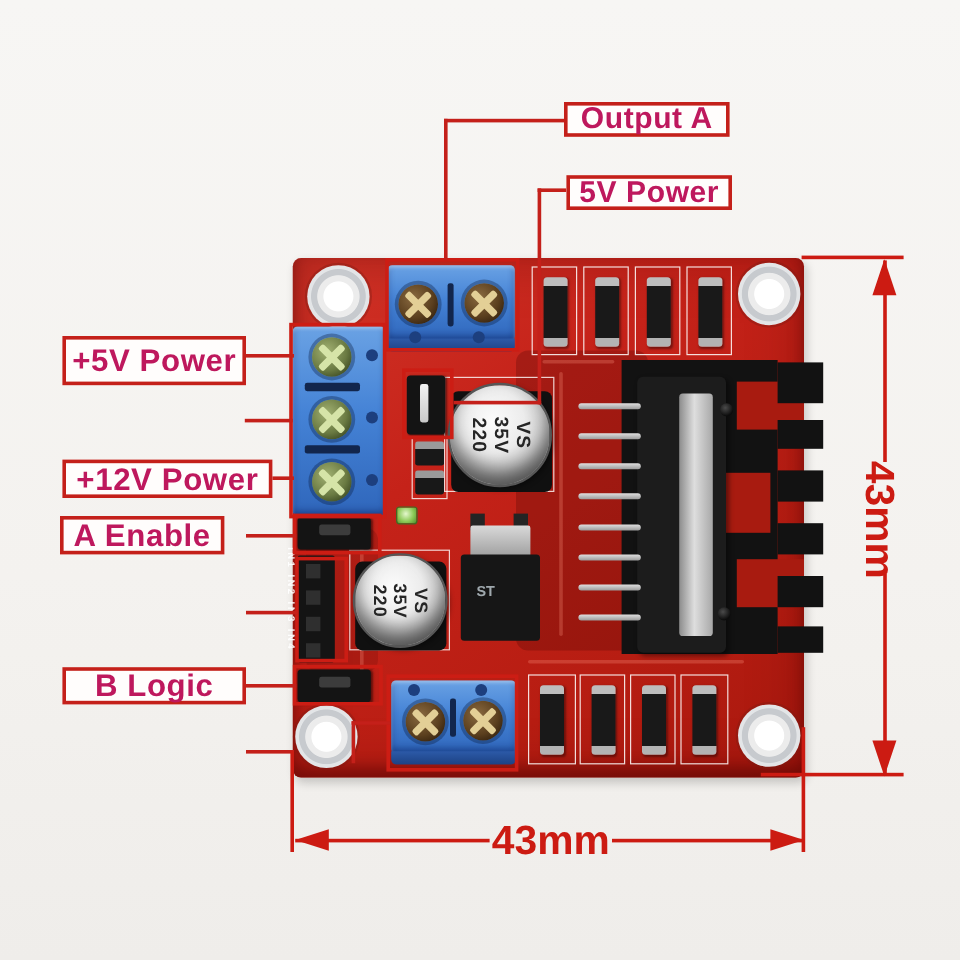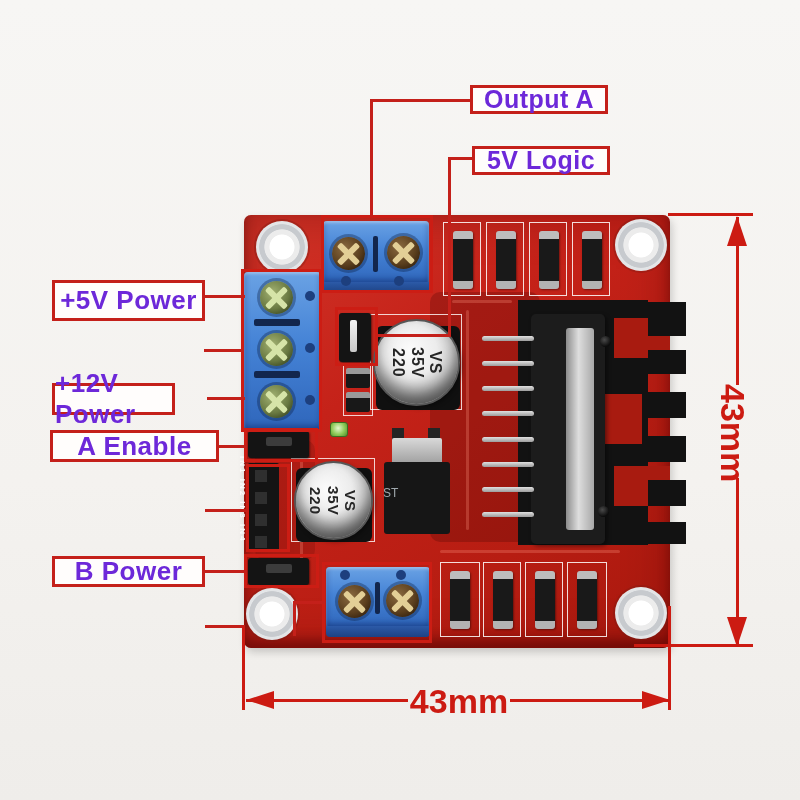--- a/index.html
+++ b/index.html
@@ -1,19 +1,19 @@
 <!DOCTYPE html>
 <html><head>
 <meta charset="utf-8">
 <style>
   html,body{margin:0;padding:0;background:#eceae8;}
   .scene{position:relative;width:800px;height:800px;background:linear-gradient(180deg,#f7f6f4 0%,#f4f2ef 60%,#efedea 100%);overflow:hidden;font-family:"Liberation Sans",sans-serif;}
   .a{position:absolute;}
   
-  .lbl{background:#fffdfc;border:3px solid #c4201a;color:#6d28d9;font-weight:bold;font-size:26px;display:flex;align-items:center;justify-content:center;box-sizing:border-box;letter-spacing:.5px;}
+  .lbl{background:#fffdfc;border:3px solid #c4201a;color:#be185d;font-weight:bold;font-size:26px;display:flex;align-items:center;justify-content:center;box-sizing:border-box;letter-spacing:.5px;}
   .lead{background:#c4201a;}
   .rbox{border:3px solid #cc1d14;box-sizing:border-box;background:transparent;}
   .dim{background:#cc1b12;}
   .dimtxt{color:#cc1b12;font-weight:bold;font-size:34px;line-height:1;}
   .vtxt{writing-mode:vertical-rl;}
   .arr{width:0;height:0;}
   
   .board{background:linear-gradient(145deg,#d23428 0%,#c52219 35%,#b71d12 72%,#a8180e 100%);border-radius:7px;box-shadow:inset 0 0 45px rgba(90,0,0,.38),inset 0 -8px 12px rgba(60,0,0,.45),2px 4px 8px rgba(0,0,0,.18);}
   .patch{border-radius:10px;}
   .trace{background:rgba(255,150,130,.28);border-radius:2px;}
@@ -152,21 +152,21 @@
   <div class="a" style="left:255px;top:536px;width:12px;height:12px;background:#2f2f2f;"></div>
   <div class="a wsilk vtxt" style="left:238px;top:456px;height:104px;">IN1 IN2 IN3 IN4</div>
 
   <div class="a jump" style="left:248px;top:558px;width:61px;height:27px;"></div>
   <div class="a" style="left:266px;top:564px;width:26px;height:9px;background:#3c3c3c;border-radius:2px;"></div>
 
   <div class="a" style="left:392px;top:428px;width:12px;height:14px;background:#242424;"></div>
   <div class="a" style="left:428px;top:428px;width:12px;height:14px;background:#242424;"></div>
   <div class="a tab" style="left:392px;top:438px;width:50px;height:26px;"></div>
   <div class="a reg" style="left:384px;top:462px;width:66px;height:72px;"></div>
-  <div class="a" style="left:383px;top:486px;color:#9fa8ad;font-size:12px;font-weight:normal;">ST</div>
+  <div class="a" style="left:397px;top:486px;color:#9fa8ad;font-size:12px;font-weight:bold;">ST</div>
 
   <div class="a hs" style="left:518px;top:300px;width:130px;height:245px;"></div>
   <div class="a win" style="left:614px;top:318px;width:56px;height:40px;"></div>
   <div class="a win" style="left:604px;top:394px;width:38px;height:50px;"></div>
   <div class="a win" style="left:614px;top:466px;width:56px;height:40px;"></div>
   <div class="a hs" style="left:648px;top:302px;width:38px;height:34px;"></div>
   <div class="a hs" style="left:648px;top:350px;width:38px;height:24px;"></div>
   <div class="a hs" style="left:648px;top:392px;width:38px;height:26px;"></div>
   <div class="a hs" style="left:648px;top:436px;width:38px;height:26px;"></div>
   <div class="a hs" style="left:648px;top:480px;width:38px;height:26px;"></div>
@@ -217,19 +217,19 @@
 
   <div class="a dim" style="left:242px;top:626px;width:3px;height:84px;"></div>
   <div class="a dim" style="left:668px;top:606px;width:3px;height:104px;"></div>
   <div class="a dim" style="left:246px;top:699px;width:162px;height:3px;"></div>
   <div class="a dim" style="left:510px;top:699px;width:160px;height:3px;"></div>
   <div class="a arr" style="left:246px;top:691px;border-top:9px solid transparent;border-bottom:9px solid transparent;border-right:28px solid #cc1b12;"></div>
   <div class="a arr" style="left:642px;top:691px;border-top:9px solid transparent;border-bottom:9px solid transparent;border-left:28px solid #cc1b12;"></div>
   <div class="a dimtxt" style="left:408px;top:684px;width:102px;text-align:center;">43mm</div>
 
   <div class="a lbl" style="left:470px;top:85px;width:138px;height:29px;font-size:25px;">Output A</div>
-  <div class="a lbl" style="left:472px;top:146px;width:138px;height:29px;font-size:25px;">5V Logic</div>
+  <div class="a lbl" style="left:472px;top:146px;width:138px;height:29px;font-size:25px;">5V Power</div>
   <div class="a lbl" style="left:52px;top:280px;width:153px;height:41px;">+5V Power</div>
-  <div class="a lbl" style="left:52px;top:383px;width:123px;height:32px;">+12V Power</div>
-  <div class="a lbl" style="left:50px;top:430px;width:169px;height:32px;">A Enable</div>
-  <div class="a lbl" style="left:52px;top:556px;width:153px;height:31px;">B Power</div>
+  <div class="a lbl" style="left:52px;top:383px;width:175px;height:32px;">+12V Power</div>
+  <div class="a lbl" style="left:50px;top:430px;width:137px;height:32px;">A Enable</div>
+  <div class="a lbl" style="left:52px;top:556px;width:153px;height:31px;">B Logic</div>
 
 </div>
 
 </body></html>

